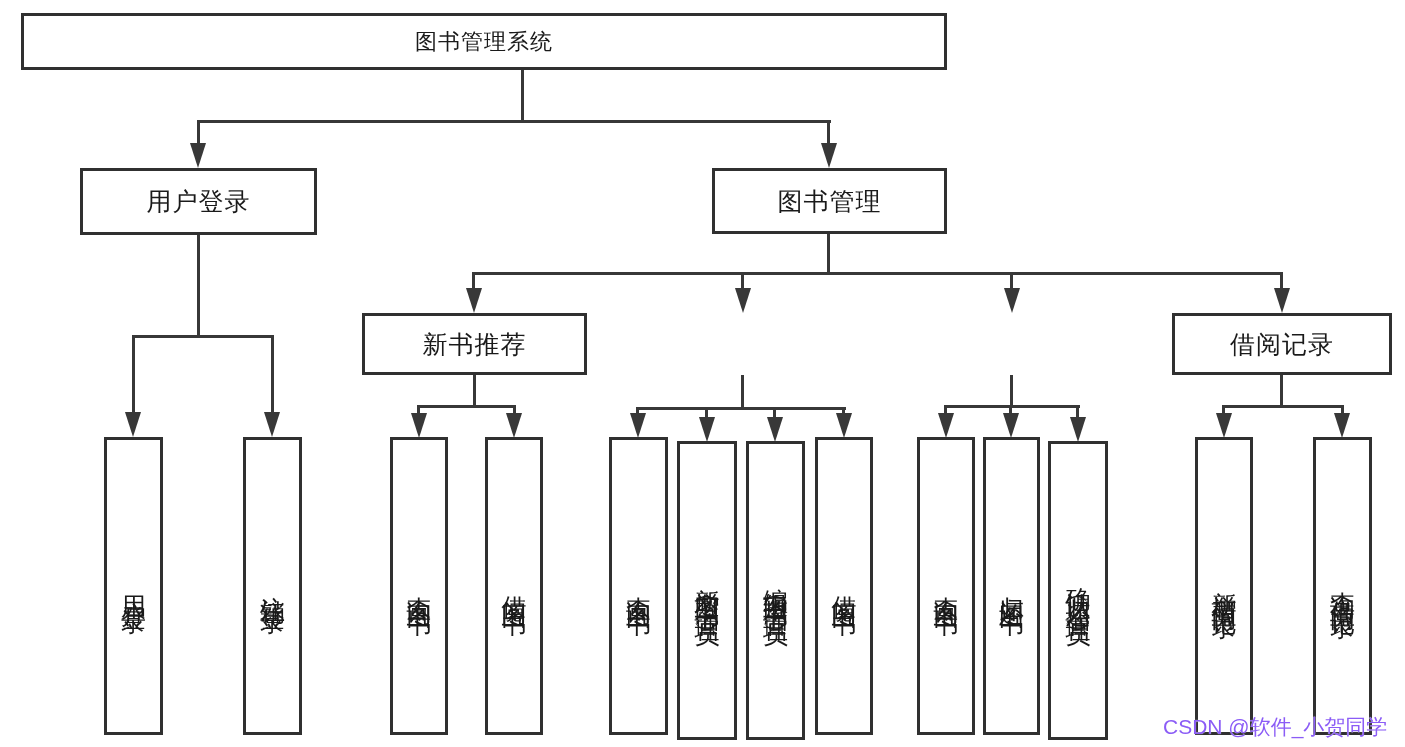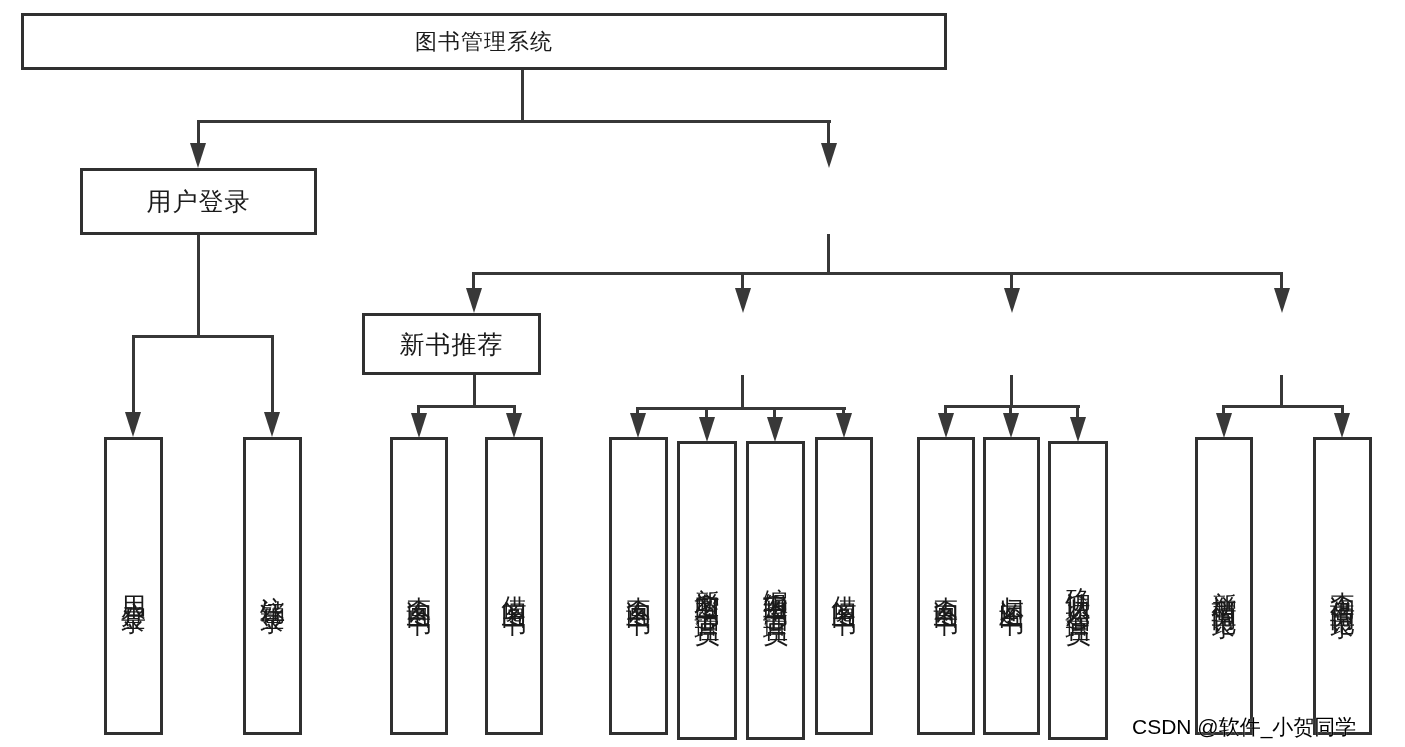--- a/index.html
+++ b/index.html
@@ -39,24 +39,24 @@
   .ah {
     position: absolute;
     width: 0; height: 0;
     border-left: 8px solid transparent;
     border-right: 8px solid transparent;
     border-top: 25px solid #383838;
     transform: translateX(-50%);
   }
   .watermark {
     position: absolute;
-    left: 1132px;
+    left: 1163px;
     top: 713px;
     font-size: 21px;
-    color: #000000;
+    color: #8b5cf6;
     white-space: nowrap;
     text-shadow: 0 0 1px #ffffff;
   }
 </style>
 </head>
 <body>
 
 <div class="canvas">
 
   <div class="ln" style="left:521px; top:70px;  width:3px;   height:50px"></div>
@@ -119,27 +119,33 @@
   <div class="ah" style="left:1342px; top:413px"></div>
 
   <div class="node h-node root-node" style="left:21px; top:13px; width:926px; height:57px">
     <span>图书管理系统</span>
   </div>
 
   <div class="node h-node" style="left:80px; top:168px; width:237px; height:67px">
     <span>用户登录</span>
   </div>
 
+  <div class="node h-node" style="left:712px; top:168px; width:235px; height:66px">
+    <span>图书管理</span>
+  </div>
 
-  <div class="node h-node" style="left:362px; top:313px; width:179px; height:62px">
+  <div class="node h-node" style="left:362px; top:313px; width:225px; height:62px">
     <span>新书推荐</span>
   </div>
 
 
 
+  <div class="node h-node" style="left:1172px; top:313px; width:220px; height:62px">
+    <span>借阅记录</span>
+  </div>
 
   <div class="node v-node" style="left:104px; top:437px; width:59px; height:298px">
     <span>用户登录</span>
   </div>
   <div class="node v-node" style="left:243px; top:437px; width:59px; height:298px">
     <span>注销登录</span>
   </div>
 
   <div class="node v-node" style="left:390px; top:437px; width:58px; height:298px">
     <span>查询图书</span>

